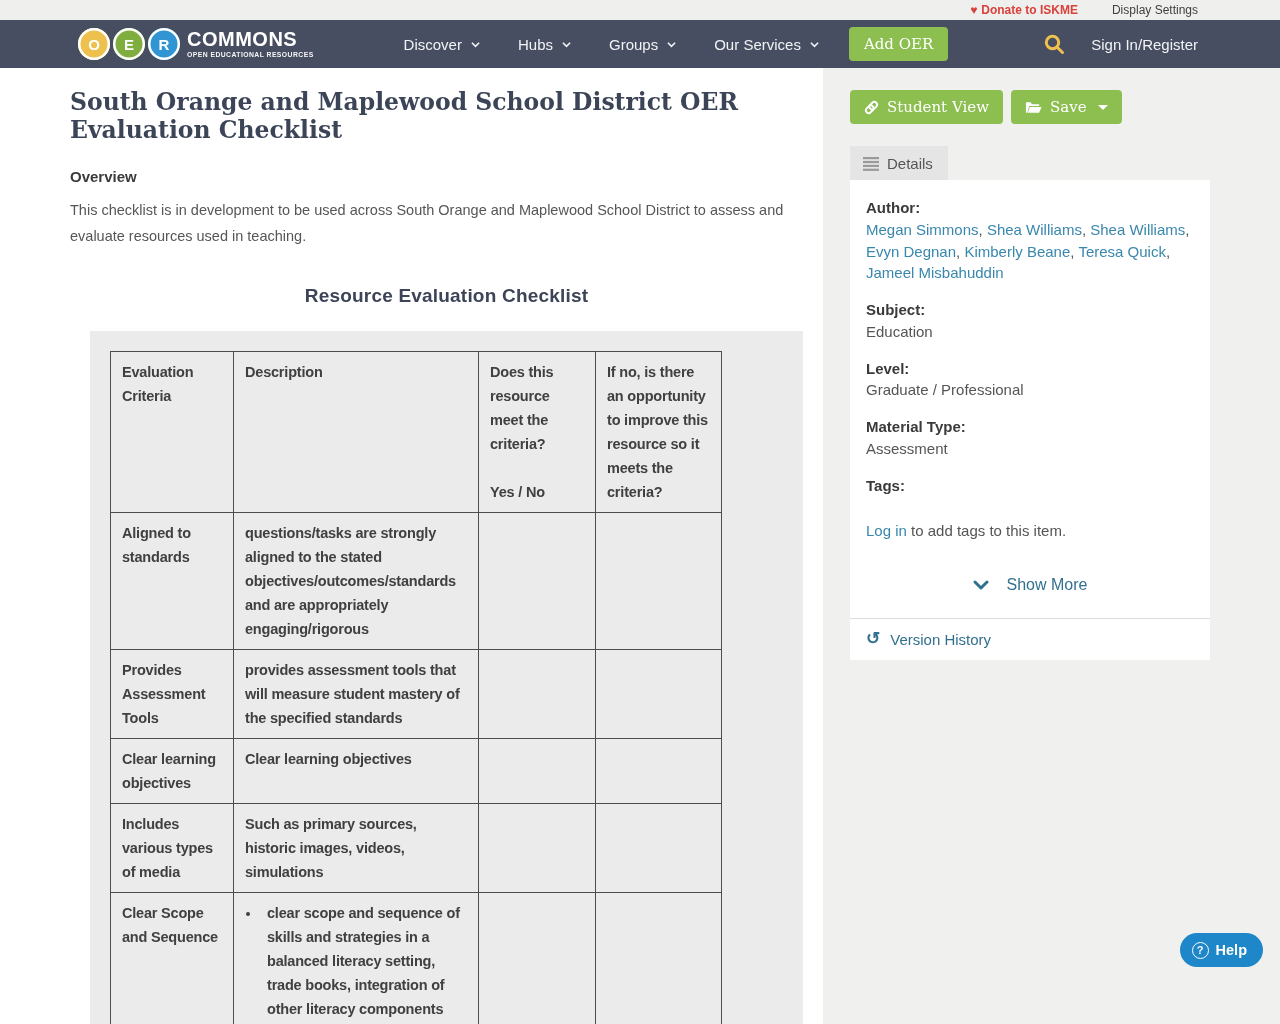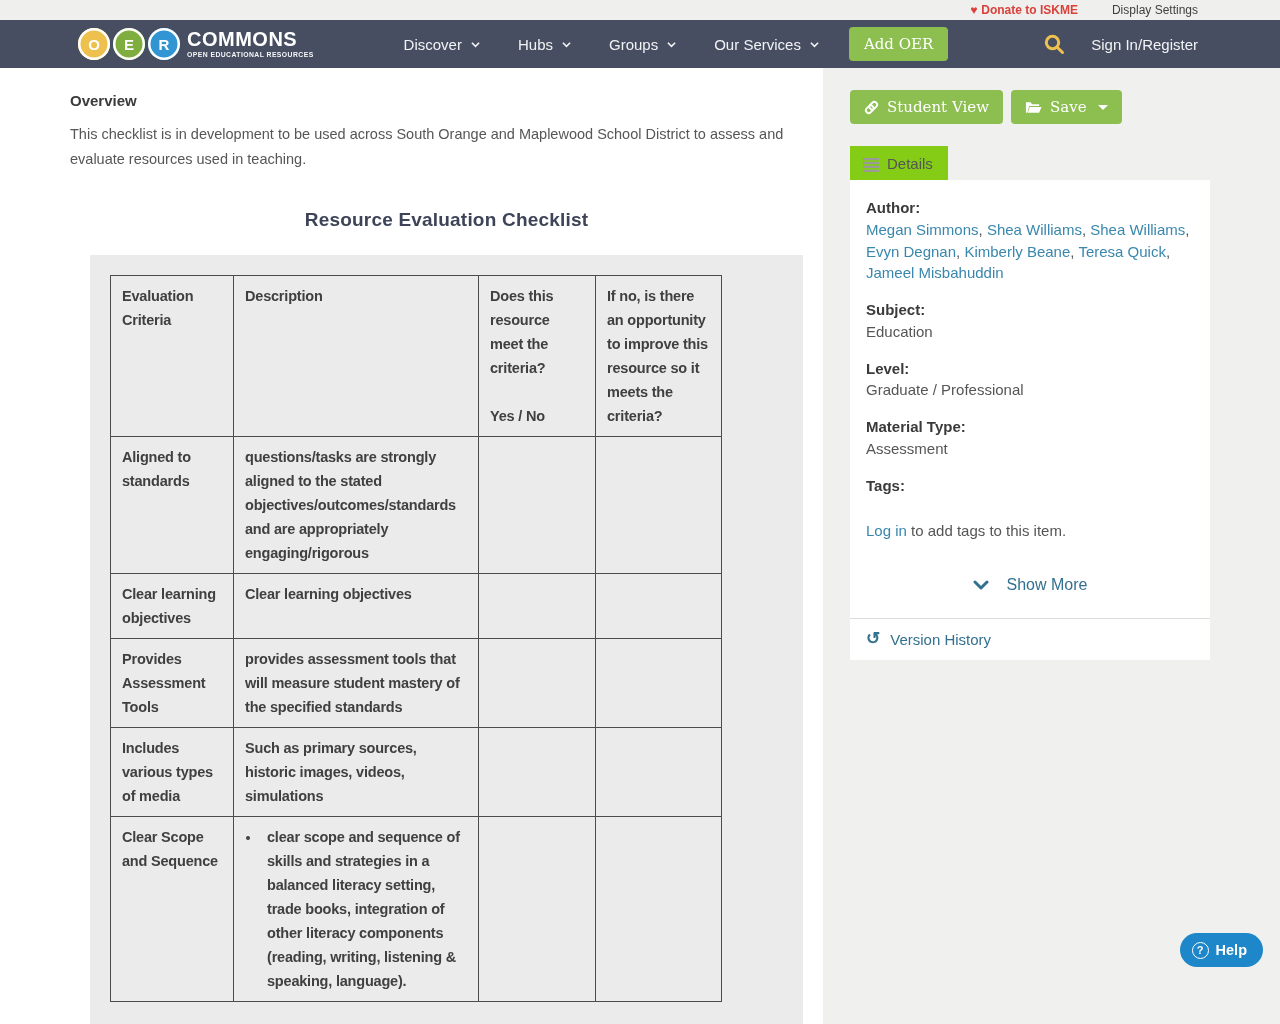--- a/index.html
+++ b/index.html
@@ -68,21 +68,21 @@
            display:flex; align-items:center; gap:8px; }
   .caret { width:0; height:0; border-left:5px solid transparent; border-right:5px solid transparent;
            border-top:5px solid #fff; margin-left:3px; }
   .row2 { display:flex; align-items:center; gap:18px; margin-top:3px; }
   .classroom { width:34px; height:34px; background:#1ea061; border:3px solid #f2b50e;
                display:flex; align-items:center; justify-content:center; cursor:pointer; position:relative; }
   .classroom .bar { position:absolute; right:3px; bottom:2px; width:8px; height:3px; background:#fff; }
   .report { display:flex; align-items:center; gap:7px; color:#31708f; font-size:15px;
             text-decoration:none; cursor:pointer; }
 
-  .details-tab { display:inline-flex; align-items:flex-end; gap:8px; background:#84cc16; color:#555;
+  .details-tab { display:inline-flex; align-items:center; gap:8px; background:#e5e5e5; color:#555;
                  font-size:15px; padding:9px 15px 8px 13px; margin-top:22px; cursor:pointer; position:relative; z-index:2; }
   .details-panel { background:#fff; width:360px; padding:17px 16px 0 16px; }
   .dgroup { margin-bottom:15px; }
   .dlabel { font-size:15px; font-weight:700; color:#3a3a3a; line-height:1.45; }
   .dvalue { font-size:15px; color:#555; line-height:1.45; }
   .dlinks { font-size:15px; color:#555; line-height:1.45; }
   .dlinks a, a.tlink { color:#3987ad; text-decoration:none; cursor:pointer; }
   .tags-login { font-size:15px; color:#555; margin-top:26px; }
   .show-more { display:flex; align-items:center; justify-content:center; gap:18px;
                color:#31708f; font-size:16px; padding:22px 0 24px 0; cursor:pointer; }
@@ -162,20 +162,21 @@
       <line x1="13.2" y1="13.2" x2="18.5" y2="18.5" stroke="#eec14f" stroke-width="3" stroke-linecap="round"></line>
     </svg>
   </button>
 
   <a class="signin">Sign In/Register</a>
 </div>
 
 <div class="right-bg"></div>
 
 <main class="content">
+  <h1 class="page-title">South Orange and Maplewood School District OER Evaluation Checklist</h1>
   <h3 class="overview-h">Overview</h3>
   <p class="overview-p">This checklist is in development to be used across South Orange and Maplewood School District to assess and evaluate resources used in teaching.</p>
 
   <section>
     <h2 class="resource-title">Resource Evaluation Checklist</h2>
     <div class="gray-panel">
       <table class="checklist">
         <colgroup>
             <col class="c1">
             <col class="c2">
@@ -195,28 +196,28 @@
           </tr>
         </thead>
         <tbody>
           <tr>
             <td>Aligned to standards</td>
             <td>questions/tasks are strongly aligned to the stated objectives/outcomes/standards and are appropriately engaging/rigorous</td>
             <td class="blank"></td>
             <td class="blank"></td>
           </tr>
           <tr>
+            <td>Provides Assessment Tools</td>
+            <td>provides assessment tools that will measure student mastery of the specified standards</td>
+            <td class="blank"></td>
+            <td class="blank"></td>
+          </tr>
+          <tr>
             <td>Clear learning objectives</td>
             <td>Clear learning objectives</td>
-            <td class="blank"></td>
-            <td class="blank"></td>
-          </tr>
-          <tr>
-            <td>Provides Assessment Tools</td>
-            <td>provides assessment tools that will measure student mastery of the specified standards</td>
             <td class="blank"></td>
             <td class="blank"></td>
           </tr>
           <tr>
             <td>Includes various types of media</td>
             <td>Such as primary sources, historic images, videos, simulations</td>
             <td class="blank"></td>
             <td class="blank"></td>
           </tr>
           <tr>

